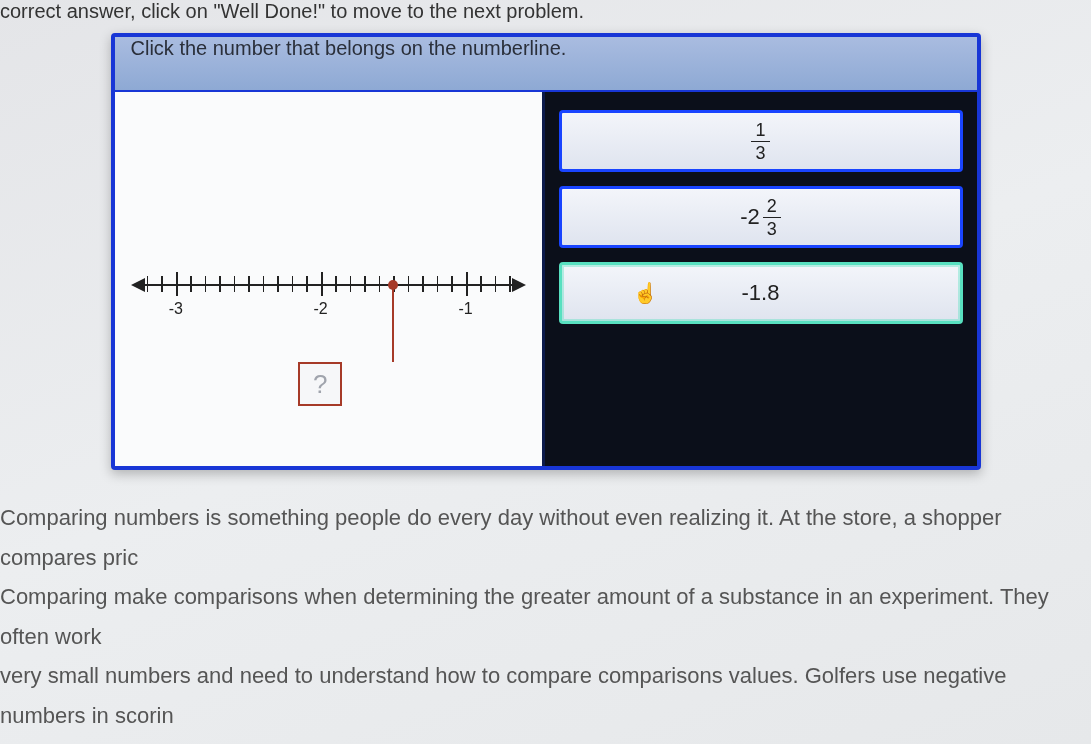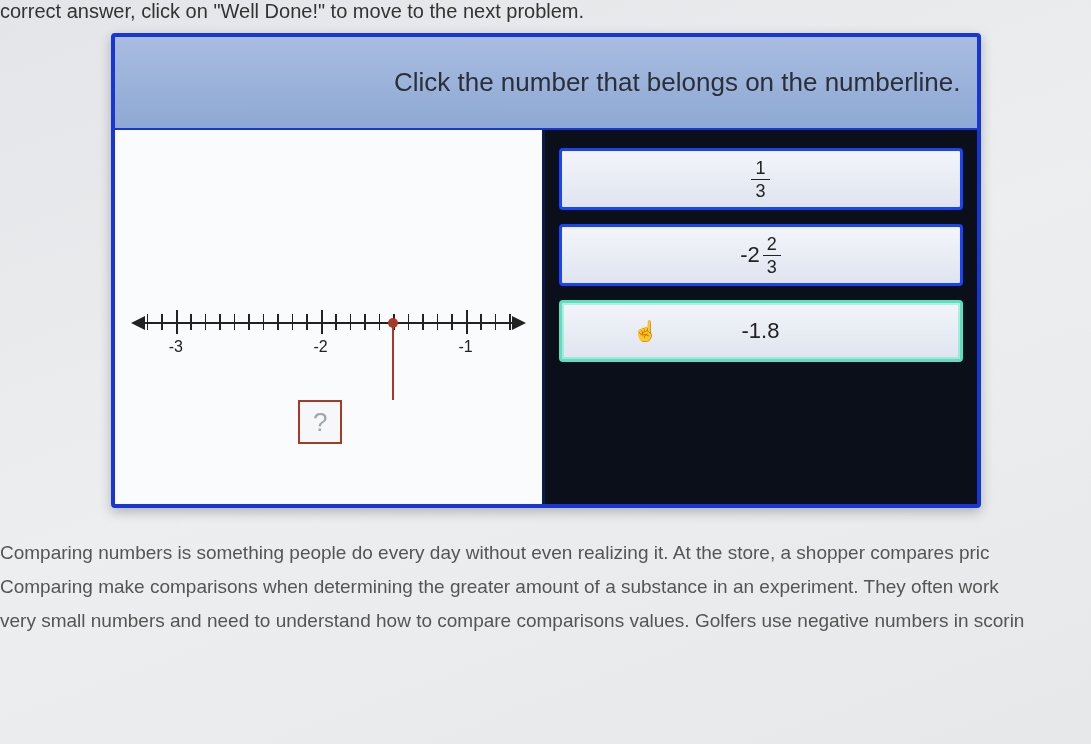--- a/index.html
+++ b/index.html
@@ -24,24 +24,23 @@
     margin: 0 auto;
     border: 4px solid #1836d6;
     border-radius: 4px;
     background: #fff;
     box-shadow: 0 4px 12px rgba(0,0,0,0.25);
     overflow: hidden;
   }
   .instruction-bar {
     background: linear-gradient(180deg, #a9bce0 0%, #8ea9d4 100%);
     color: #2a2f3a;
-    font-size: 26px;
-    padding: 30px 16px 30px 16px;
+    font-size: 20px;
+    padding: 0 16px 30px 16px;
     border-bottom: 2px solid #1836d6;
-    text-align: right;
   }
   .work-area {
     display: flex;
     height: 374px;
   }
   .left-panel {
     flex: 0 0 430px;
     background: #fafbfc;
     border-right: 3px solid #0c1a4a;
     position: relative;
@@ -163,21 +162,21 @@
     font-size: 26px;
     color: #a0a4ad;
     transform: translateX(-50%);
     top: 90px;
   }
 
   .bottom-text {
     width: 1060px;
     margin: 28px 0 0 0;
     padding: 0 8px 0 0;
-    font-size: 19px;
+    font-size: 22px;
     color: #555;
     line-height: 1.8;
   }
 </style>
 </head>
 <body>
 
 <div class="top-text">
   <span class="tt2">correct answer, click on "Well Done!" to move to the next problem.</span>
 </div>

